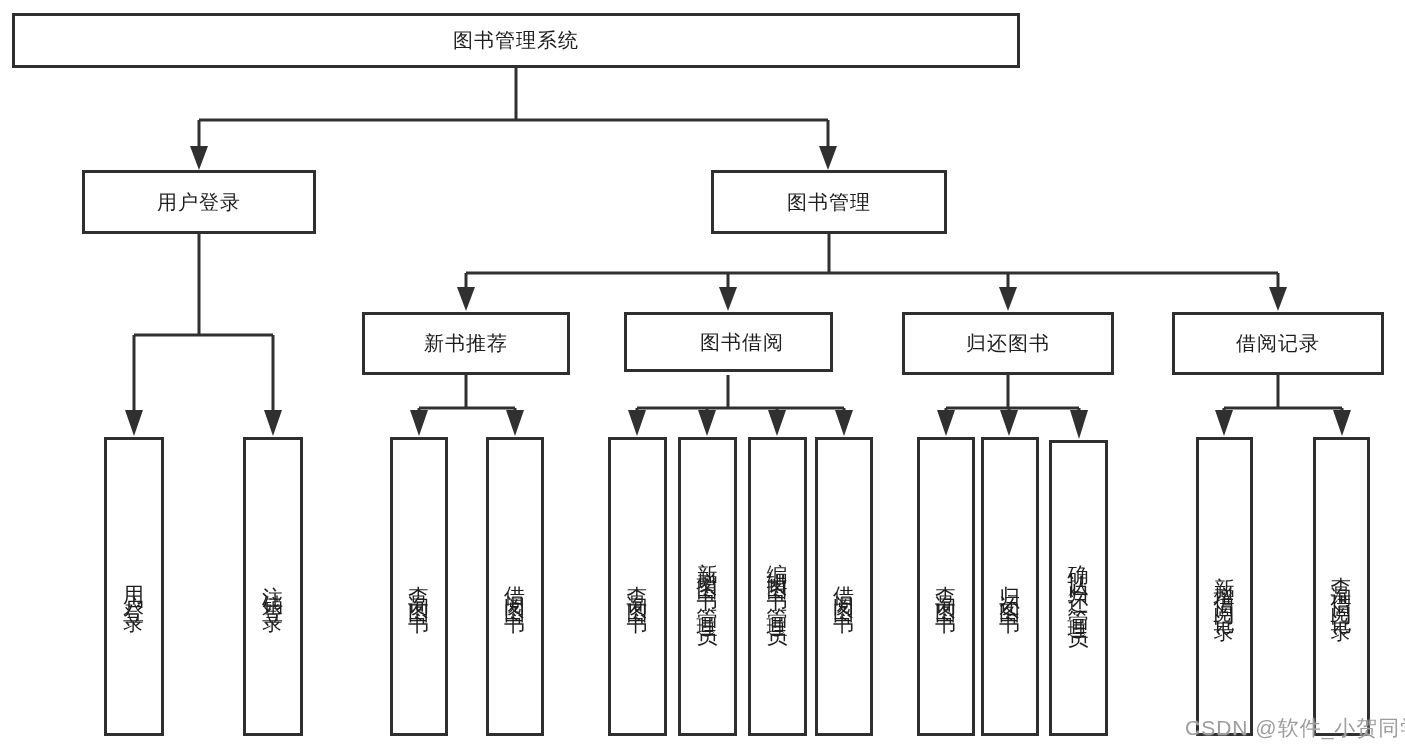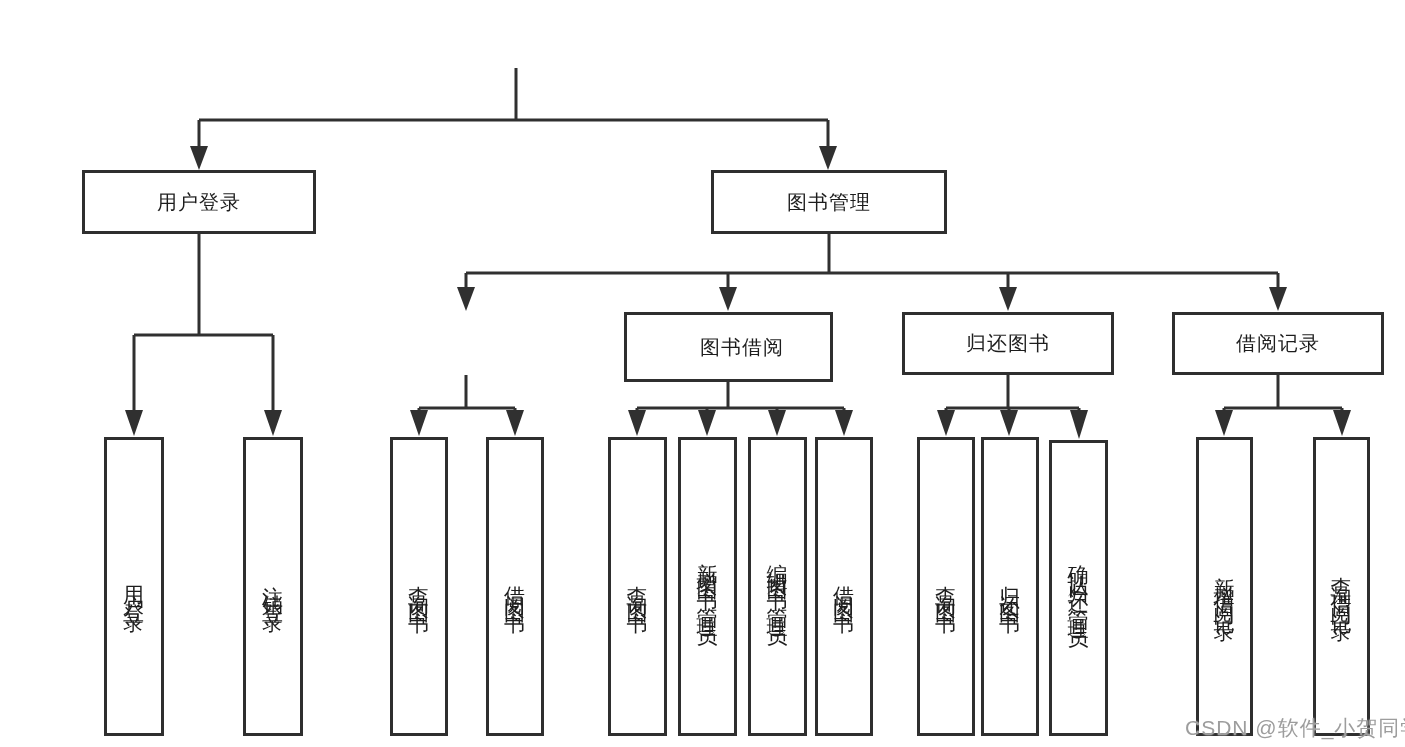--- a/index.html
+++ b/index.html
@@ -96,36 +96,42 @@
       <polygon points="768,410 786,410 777,436"></polygon>
       <polygon points="835,410 853,410 844,436"></polygon>
       <polygon points="937,410 955,410 946,436"></polygon>
       <polygon points="1000,410 1018,410 1009,436"></polygon>
       <polygon points="1070,410 1088,410 1079,439"></polygon>
       <polygon points="1215,410 1233,410 1224,436"></polygon>
       <polygon points="1333,410 1351,410 1342,436"></polygon>
     </g>
   </svg>
 
+  <div class="node h-node" style="left:12px; top:13px; width:1008px; height:55px;">
+    <span class="label">图书管理系统</span>
+  </div>
 
   <div class="node h-node" style="left:82px; top:170px; width:234px; height:64px;">
     <span class="label">用户登录</span>
   </div>
   <div class="node h-node" style="left:711px; top:170px; width:236px; height:64px;">
     <span class="label">图书管理</span>
   </div>
 
   <div class="node v-node" style="left:104px; top:437px; width:60px; height:299px;">
     <span class="label">用户登录</span>
   </div>
   <div class="node v-node" style="left:243px; top:437px; width:60px; height:299px;">
     <span class="label">注销登录</span>
   </div>
 
-  <div class="node h-node" style="left:624px; top:312px; width:209px; height:70px;padding-left:27px;">
+  <div class="node h-node" style="left:362px; top:312px; width:208px; height:63px;">
+    <span class="label">新书推荐</span>
+  </div>
+  <div class="node h-node" style="left:624px; top:312px; width:209px; height:60px;padding-left:27px;">
     <span class="label">图书借阅</span>
   </div>
   <div class="node h-node" style="left:902px; top:312px; width:212px; height:63px;">
     <span class="label">归还图书</span>
   </div>
   <div class="node h-node" style="left:1172px; top:312px; width:212px; height:63px;">
     <span class="label">借阅记录</span>
   </div>
 
   <div class="node v-node" style="left:390px; top:437px; width:58px; height:299px;">

